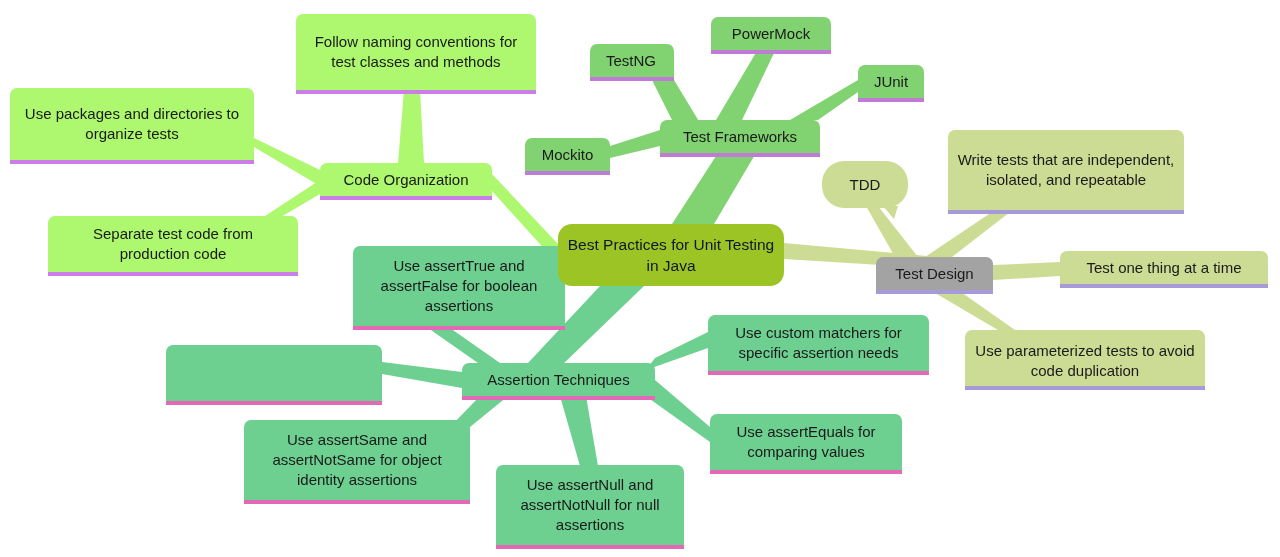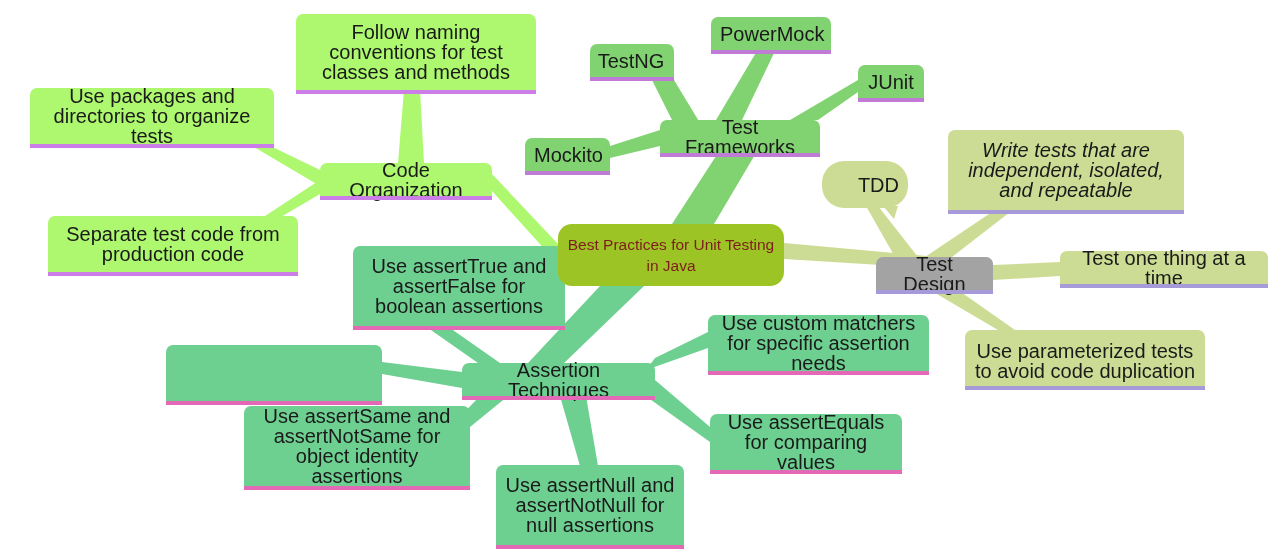--- a/index.html
+++ b/index.html
@@ -27,21 +27,21 @@
     pointer-events: none;
   }
   .node {
     position: absolute;
     box-sizing: border-box;
     display: flex;
     align-items: center;
     justify-content: center;
     text-align: center;
     color: #1a1a1a;
-    font-size: 20px;
+    font-size: 15px;
     line-height: 20px;
     border-radius: 7px 7px 0 0;
     padding: 5px 9px;
     z-index: 5;
   }
   .node .nlabel {
     display: block;
     width: 100%;
   }
   .node .underline {
@@ -98,32 +98,32 @@
       <polygon points="930,290 958,290 1015,330 998,330" fill="#cddc94"></polygon>
       <polygon points="478,363 500,363 450,328 428,328" fill="#6dd091"></polygon>
       <polygon points="462,372 462,388 382,374 382,362" fill="#6dd091"></polygon>
       <polygon points="480,396 508,396 470,427 450,427" fill="#6dd091"></polygon>
       <polygon points="560,396 586,396 598,466 580,466" fill="#6dd091"></polygon>
       <polygon points="640,392 655,380 710,427 710,442" fill="#6dd091"></polygon>
       <polygon points="646,370 655,358 708,332 708,348" fill="#6dd091"></polygon>
     </svg>
 
   <div id="nodes-layer">
-      <div class="node root" style="left: 558px; top: 224px; width: 226px; height: 62px; background: rgb(157, 196, 37); color: #7f1d1d;">
+      <div class="node root" style="left: 558px; top: 224px; width: 226px; height: 62px; background: rgb(157, 196, 37); color: #0f172a;">
         <span class="nlabel">Best Practices for Unit Testing in Java</span>
       </div>
       <div class="node" style="left: 320px; top: 163px; width: 172px; height: 33px; background: rgb(173, 248, 110);">
         <span class="nlabel">Code Organization</span>
         <span class="underline" style="background: rgb(204, 126, 232);"></span>
       </div>
       <div class="node" style="left: 296px; top: 14px; width: 240px; height: 76px; background: rgb(173, 248, 110);">
         <span class="nlabel">Follow naming conventions for test classes and methods</span>
         <span class="underline" style="background: rgb(204, 126, 232);"></span>
       </div>
-      <div class="node" style="left: 10px; top: 88px; width: 244px; height: 56px; background: rgb(173, 248, 110); margin-left: 20px;">
+      <div class="node" style="left: 10px; top: 88px; width: 244px; height: 72px; background: rgb(173, 248, 110);">
         <span class="nlabel">Use packages and directories to organize tests</span>
         <span class="underline" style="background: rgb(204, 126, 232);"></span>
       </div>
       <div class="node" style="left: 48px; top: 216px; width: 250px; height: 56px; background: rgb(173, 248, 110);">
         <span class="nlabel">Separate test code from production code</span>
         <span class="underline" style="background: rgb(204, 126, 232);"></span>
       </div>
       <div class="node" style="left: 660px; top: 120px; width: 160px; height: 33px; background: rgb(129, 210, 113);">
         <span class="nlabel">Test Frameworks</span>
         <span class="underline" style="background: rgb(192, 123, 214);"></span>
@@ -141,25 +141,25 @@
         <span class="underline" style="background: rgb(192, 123, 214);"></span>
       </div>
       <div class="node" style="left: 711px; top: 17px; width: 120px; height: 33px; background: rgb(129, 210, 113);">
         <span class="nlabel">PowerMock</span>
         <span class="underline" style="background: rgb(192, 123, 214);"></span>
       </div>
       <div class="node" style="left: 876px; top: 257px; width: 117px; height: 33px; background: #a3a3a3;">
         <span class="nlabel">Test Design</span>
         <span class="underline" style="background: rgb(167, 154, 216);"></span>
       </div>
-      <div class="node bubble" style="left: 822px; top: 161px; width: 86px; height: 47px; background: rgb(205, 220, 148); text-align: right;">
+      <div class="node bubble" style="left: 822px; top: 161px; width: 86px; height: 47px; background: rgb(205, 220, 148);">
         <span class="nlabel">TDD</span>
         <span class="tail" style="border-top-color: rgb(205, 220, 148);"></span>
       </div>
-      <div class="node" style="left: 948px; top: 130px; width: 236px; height: 80px; background: rgb(205, 220, 148); font-style: italic;">
+      <div class="node" style="left: 948px; top: 130px; width: 236px; height: 80px; background: rgb(205, 220, 148);">
         <span class="nlabel">Write tests that are independent, isolated, and repeatable</span>
         <span class="underline" style="background: rgb(167, 154, 216);"></span>
       </div>
       <div class="node" style="left: 1060px; top: 251px; width: 208px; height: 33px; background: rgb(205, 220, 148);">
         <span class="nlabel">Test one thing at a time</span>
         <span class="underline" style="background: rgb(167, 154, 216);"></span>
       </div>
       <div class="node" style="left: 965px; top: 330px; width: 240px; height: 56px; background: rgb(205, 220, 148); align-items: flex-end;">
         <span class="nlabel">Use parameterized tests to avoid code duplication</span>
         <span class="underline" style="background: rgb(167, 154, 216);"></span>
@@ -168,21 +168,21 @@
         <span class="nlabel">Assertion Techniques</span>
         <span class="underline" style="background: rgb(227, 104, 181);"></span>
       </div>
       <div class="node" style="left: 318px; top: 246px; width: 212px; height: 80px; background: rgb(109, 208, 145); margin-left: 35px;">
         <span class="nlabel">Use assertTrue and assertFalse for boolean assertions</span>
         <span class="underline" style="background: rgb(227, 104, 181);"></span>
       </div>
       <div class="node" style="left: 166px; top: 345px; width: 216px; height: 56px; background: rgb(109, 208, 145);">
         <span class="underline" style="background: rgb(227, 104, 181);"></span>
       </div>
-      <div class="node" style="left: 244px; top: 406px; width: 226px; height: 80px; background: rgb(109, 208, 145);">
+      <div class="node" style="left: 244px; top: 420px; width: 226px; height: 80px; background: rgb(109, 208, 145);">
         <span class="nlabel">Use assertSame and assertNotSame for object identity assertions</span>
         <span class="underline" style="background: rgb(227, 104, 181);"></span>
       </div>
       <div class="node" style="left: 496px; top: 465px; width: 188px; height: 80px; background: rgb(109, 208, 145);">
         <span class="nlabel">Use assertNull and assertNotNull for null assertions</span>
         <span class="underline" style="background: rgb(227, 104, 181);"></span>
       </div>
       <div class="node" style="left: 710px; top: 414px; width: 192px; height: 56px; background: rgb(109, 208, 145);">
         <span class="nlabel">Use assertEquals for comparing values</span>
         <span class="underline" style="background: rgb(227, 104, 181);"></span>

